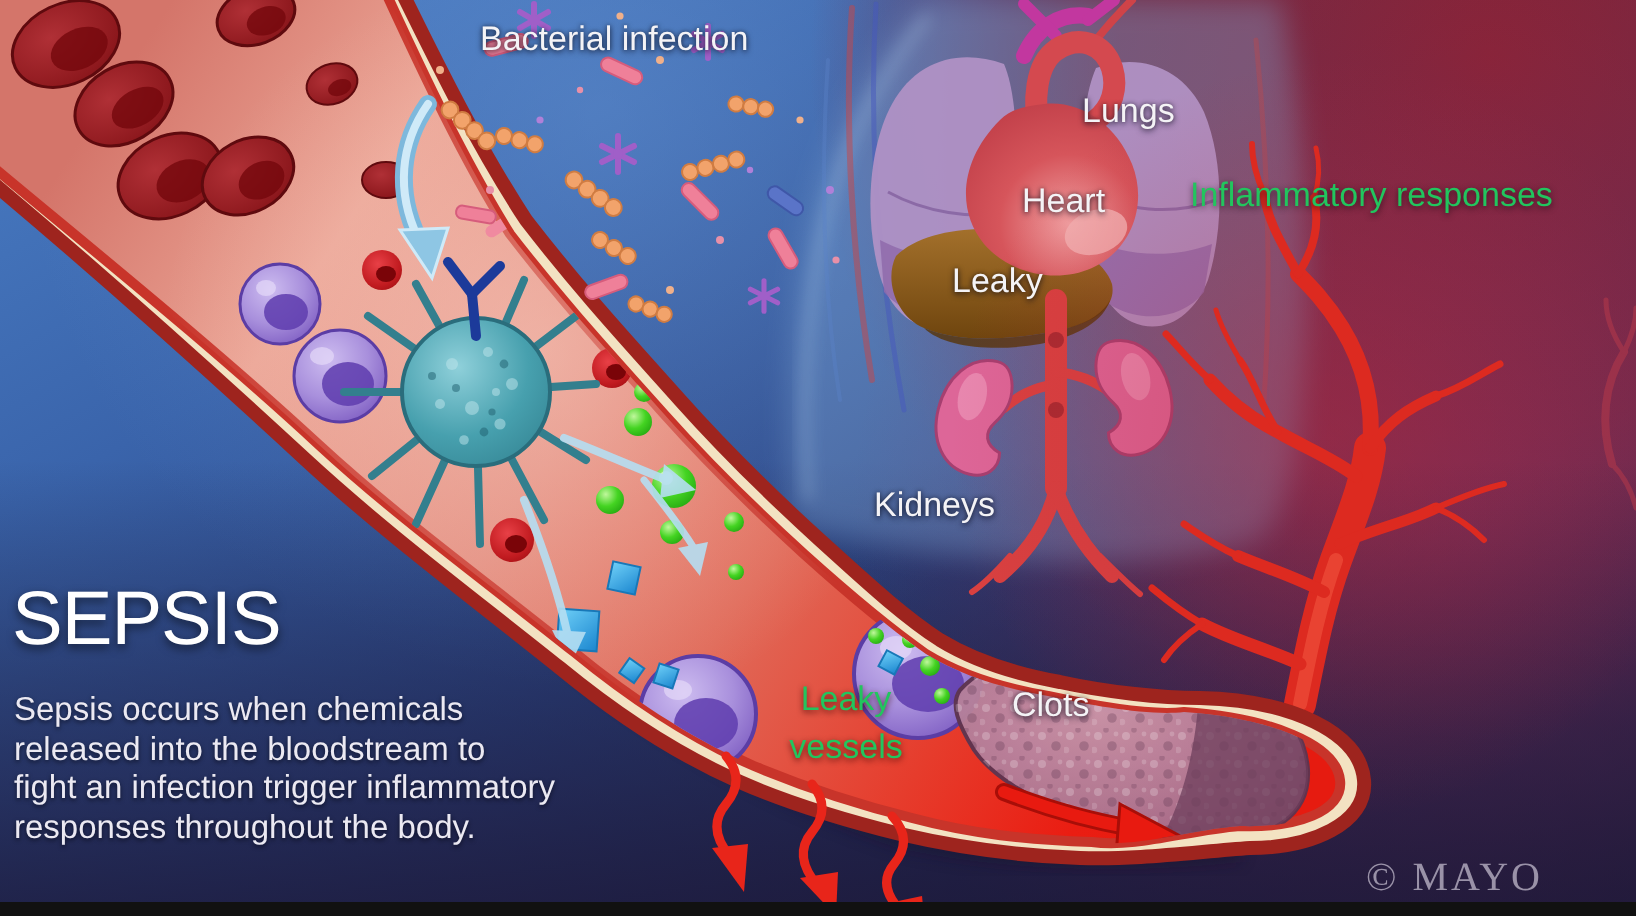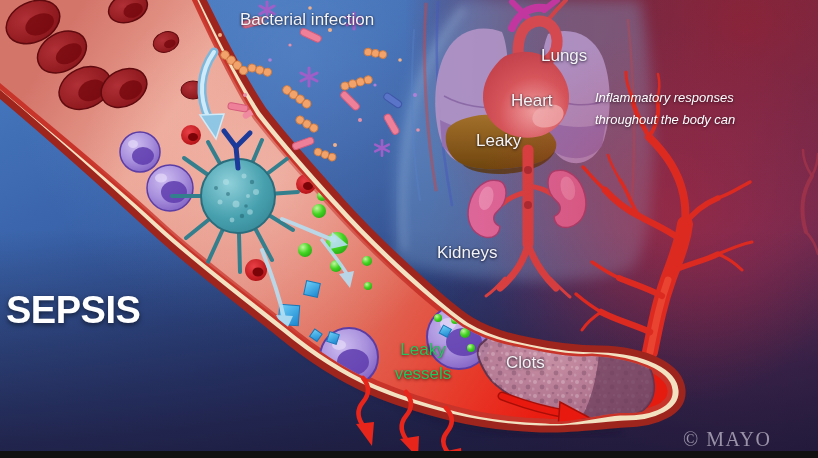--- a/index.html
+++ b/index.html
@@ -1,27 +1,27 @@
 <!DOCTYPE html>
 <html><head>
 <meta charset="utf-8">
 <style>
   html,body{margin:0;padding:0;background:#111;}
   .stage{position:relative;width:818px;height:451px;overflow:hidden;
          font-family:"Liberation Sans",sans-serif;}
   .stage svg{position:absolute;left:0;top:0;}
   .lbl{position:absolute;color:#f4f3f6;font-size:17px;line-height:1.25;
        text-shadow:0 1px 3px rgba(10,10,30,.7), 0 0 2px rgba(0,0,0,.4);}
-  .note{position:absolute;color:#ffffff;font-size:13px;line-height:22px;
-        text-shadow:0 1px 3px rgba(20,5,15,.7);font-style:italic;}
+  .note{position:absolute;color:#22c55e;font-size:17px;line-height:22px;
+        text-shadow:0 1px 3px rgba(20,5,15,.7);}
   .leaky{position:absolute;left:381px;top:338px;width:84px;text-align:center;
          color:#22c55e;font-size:17px;line-height:24px;
          text-shadow:0 1px 3px rgba(60,5,5,.8);}
   .sepsis-title{position:absolute;left:6px;top:291px;color:#ffffff;
-        font-size:38px;font-weight:700;letter-spacing:-.5px;line-height:1;
+        font-size:38px;font-weight:400;letter-spacing:-.5px;line-height:1;
         text-shadow:0 2px 5px rgba(0,0,0,.55);}
   .sepsis-desc{position:absolute;left:7px;top:346px;color:#ebe9f2;
         font-size:16.5px;line-height:19.5px;
         text-shadow:0 1px 2px rgba(0,0,10,.6);}
   .credit{position:absolute;left:683px;top:428px;color:#9a92a8;
         font-family:"Liberation Serif",serif;font-size:20px;
         letter-spacing:1.5px;}
 </style>
 </head>
 <body>
@@ -493,27 +493,32 @@
 </svg>
 
 <div class="lbl" style="left:240px;top:9px">Bacterial infection</div>
 <div class="lbl" style="left:541px;top:45px">Lungs</div>
 <div class="lbl" style="left:511px;top:90px">Heart</div>
 <div class="lbl" style="left:476px;top:130px">Leaky</div>
 <div class="lbl" style="left:437px;top:242px">Kidneys</div>
 
 <div class="note" style="left:595px;top:87px">
   <div>Inflammatory responses</div>
-  <div>throughout the body can</div>
 </div>
 
 <div class="leaky">
   <div>Leaky</div>
   <div>vessels</div>
 </div>
 
-<div class="lbl" style="left:506px;top:352px">Clots</div>
+<div class="lbl" style="left:506px;top:342px">Clots</div>
 
 <div class="sepsis-title">SEPSIS</div>
+<div class="sepsis-desc">
+  <div>Sepsis occurs when chemicals</div>
+  <div>released into the bloodstream to</div>
+  <div>fight an infection trigger inflammatory</div>
+  <div>responses throughout the body.</div>
+</div>
 
 <div class="credit">© MAYO CLINIC</div>
 
 </div>
 
 </body></html>

